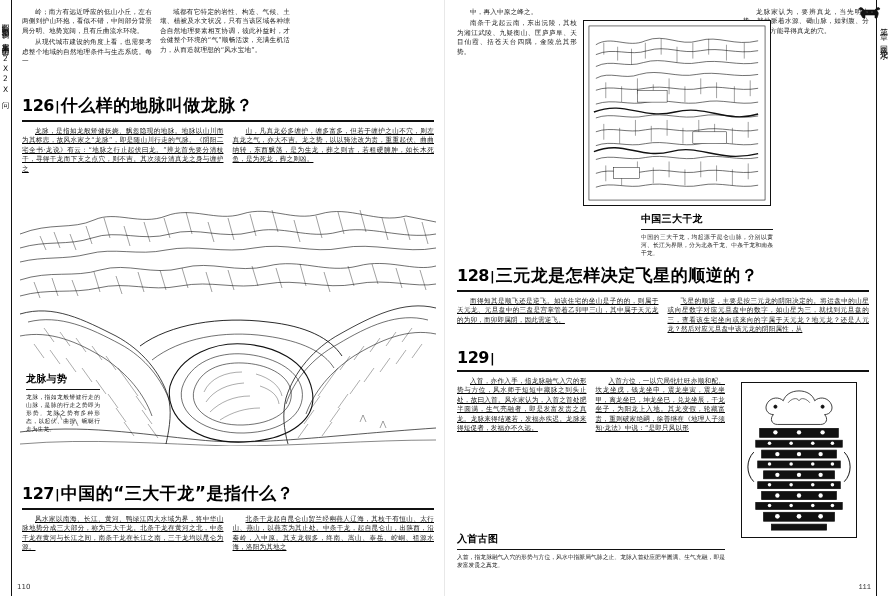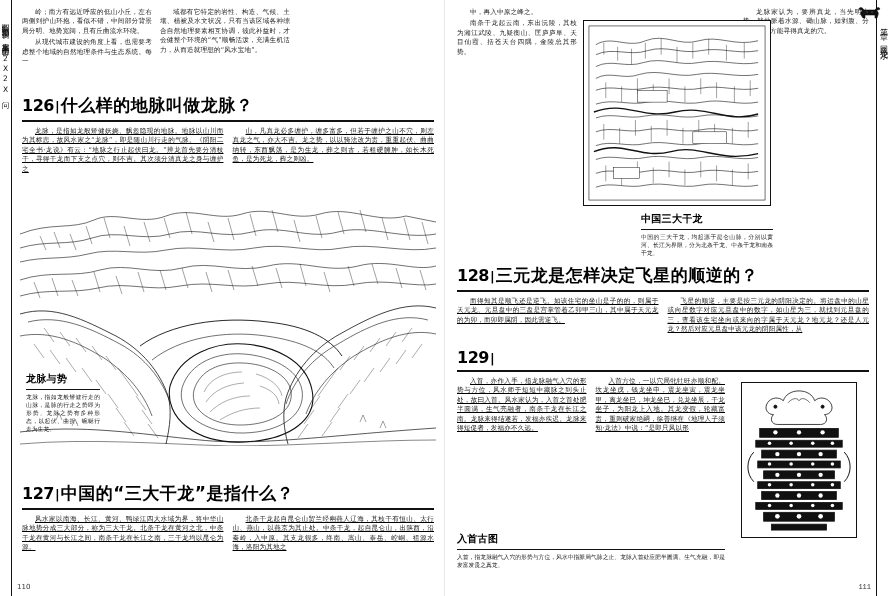--- a/index.html
+++ b/index.html
@@ -421,21 +421,21 @@
     </div>
 
     <div style="position:absolute; left:12px; top:348px; width:412px;">
       <div class="qhead">
         <span class="num">129</span>
         <span class="bar">|</span>
       </div>
       <div class="rule"></div>
       <div class="two-col" style="margin-top:3px; width:268px;">
         <div class="col-text">
-          <p>入首，亦作入手，指龙脉融气入穴的形势与方位，风水师于短短中藏脉之到头止处，故曰入首。风水家认为，入首之首处肥半圆满，生气亮融者，南条干龙在长江之南。龙脉来得结遂若，发福亦疾迟。龙脉来得短促者，发福亦不久远。</p>
+          <p>入首，亦作入手，指龙脉融气入穴的形势与方位，风水师于短短中藏脉之到头止处，故曰入首。风水家认为，入首之首处肥半圆满，生气亮融者，即是发富发贵之真龙。龙脉来得结遂若，发福亦疾迟。龙脉来得短促者，发福亦不久远。</p>
         </div>
         <div class="col-text">
           <p>入首方位，一以穴局牝牡旺亦顺和配。坎龙坐戌，钱龙坐申，震龙坐寅，震龙坐甲，离龙坐巳，坤龙坐巳，兑龙坐辰，干龙坐子，为阳龙上入地。其龙变假，轮藏富贵，重则破家绝嗣，徐善继在《地理人子须知·龙法》中说：“是即只风以形</p>
         </div>
       </div>
     </div>
 
     <div class="illus framed" style="position:absolute; left:296px; top:382px; width:116px; height:156px;">
       <svg viewBox="0 0 116 156" preserveAspectRatio="none" aria-hidden="true">
         <rect x="0" y="0" width="116" height="156" fill="#ffffff"></rect>

